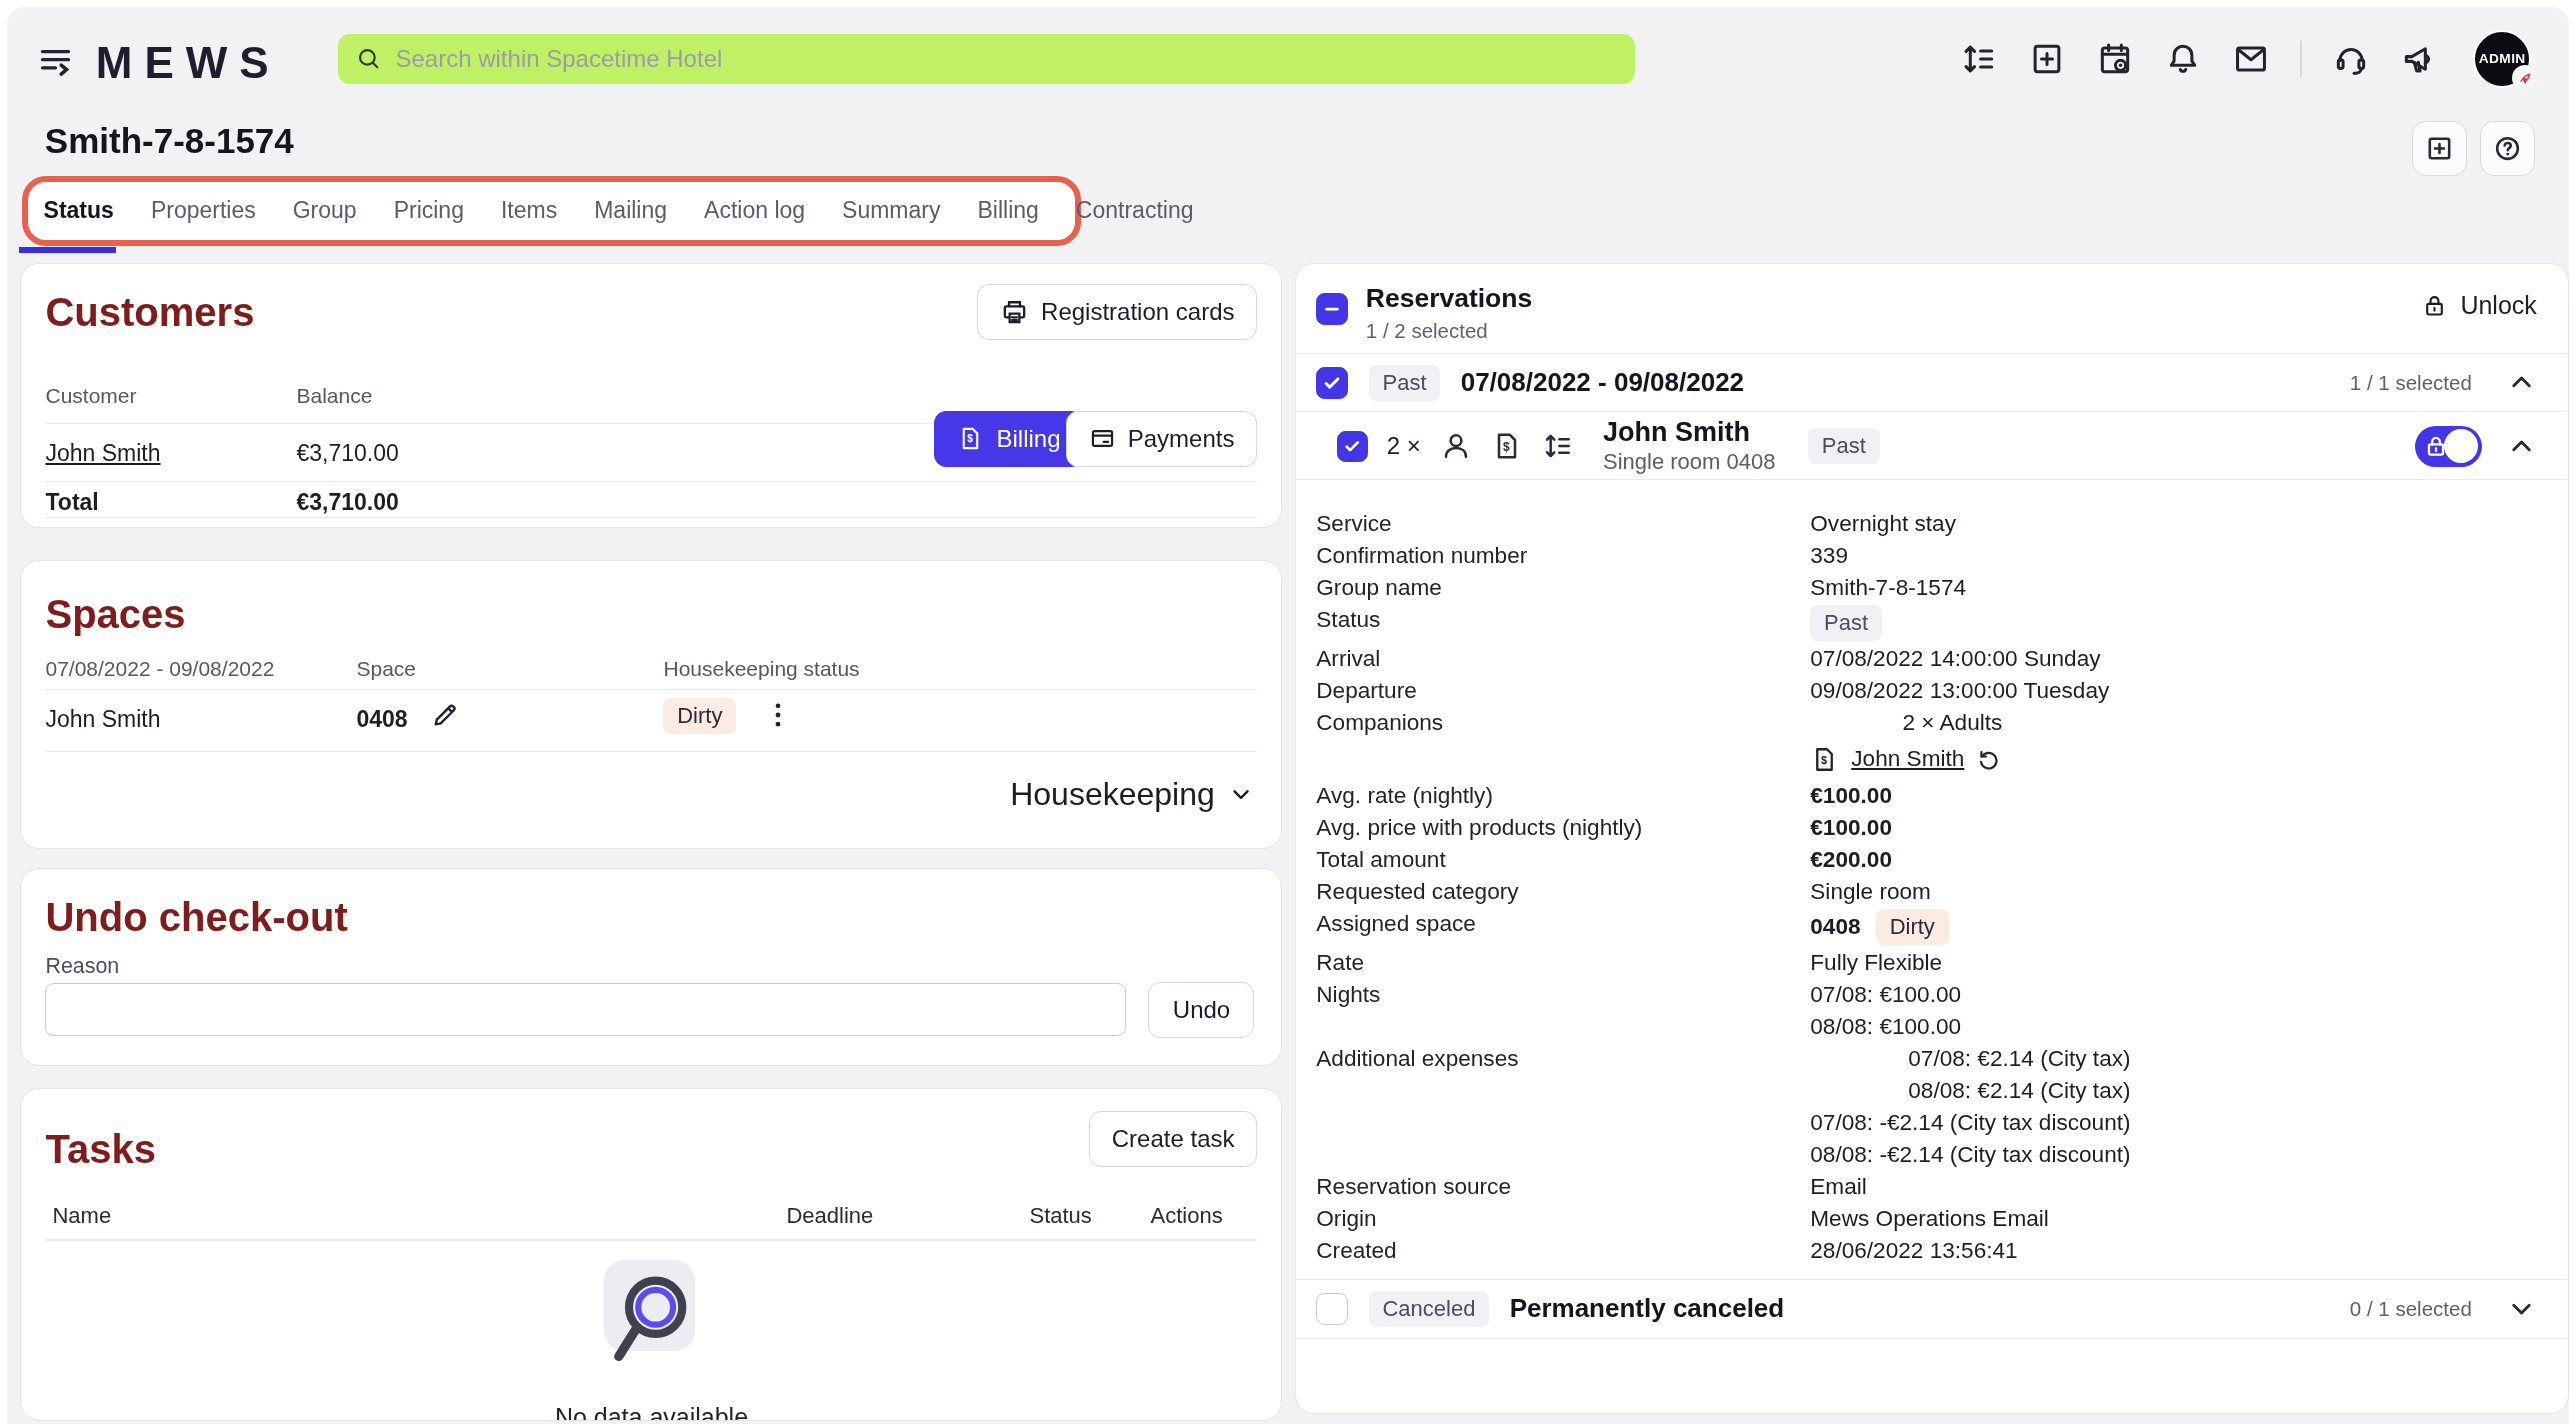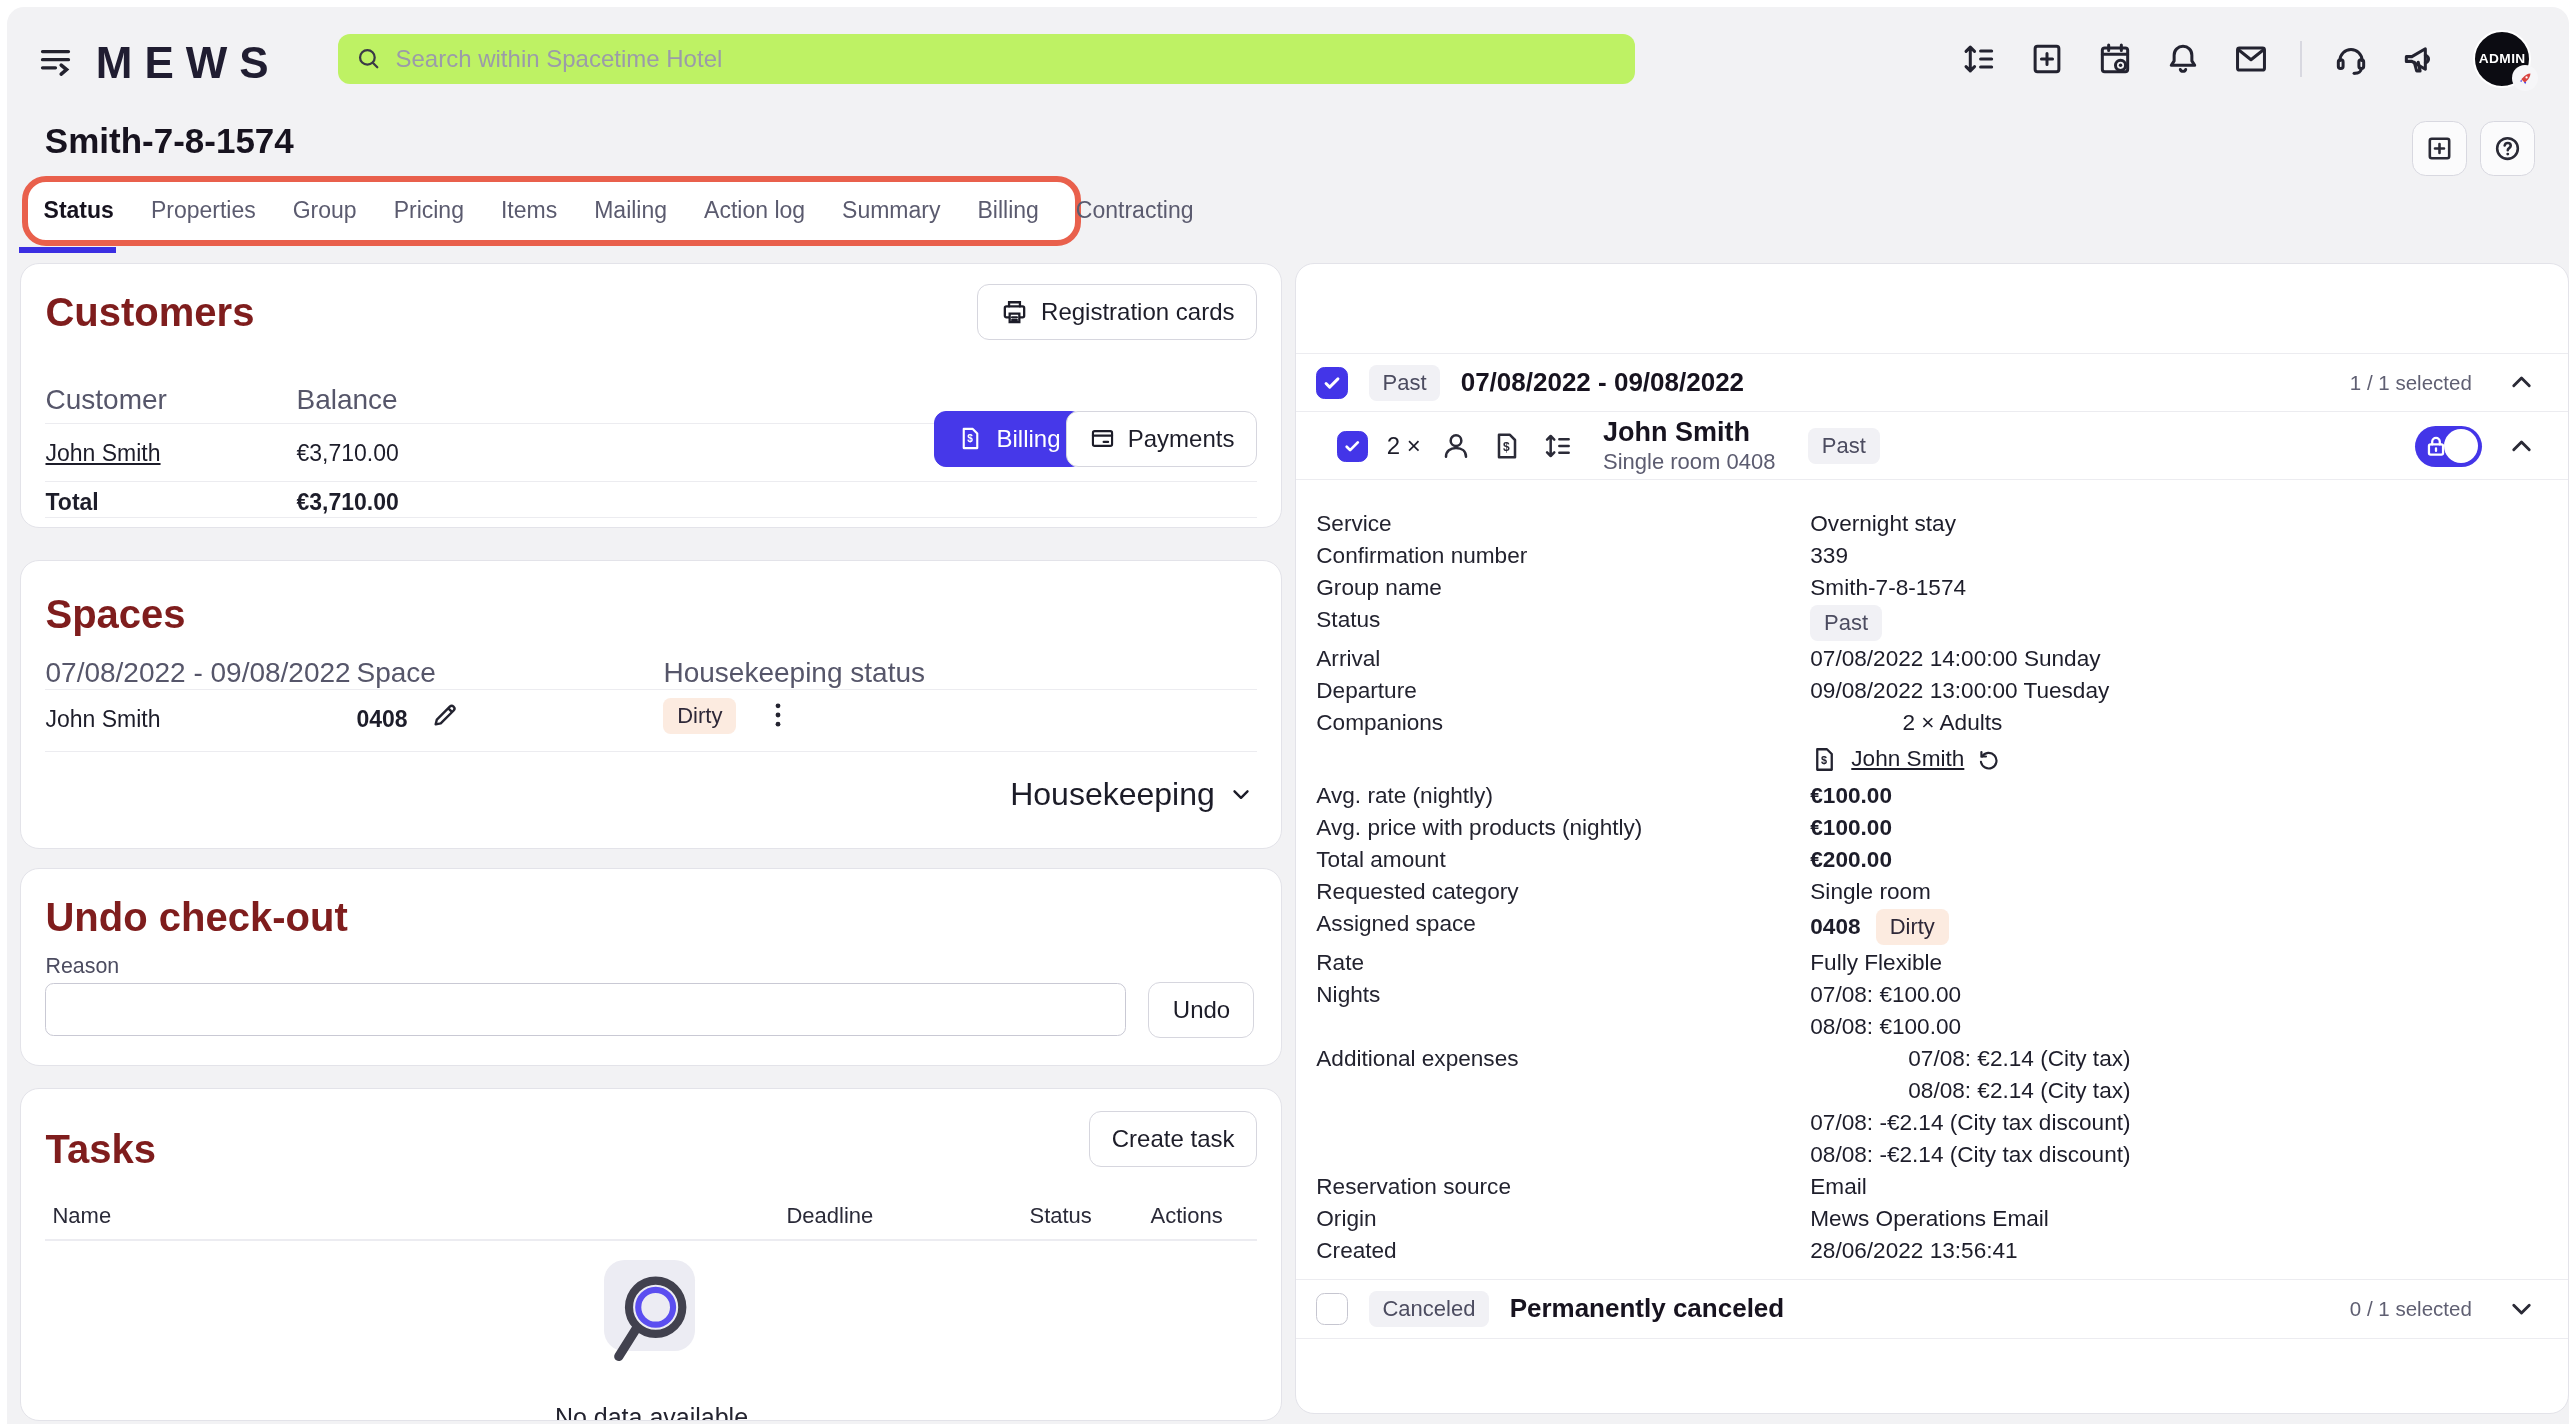--- a/index.html
+++ b/index.html
@@ -30,21 +30,21 @@
   
   .tabs-box { position:absolute; left:15.4px; top:169px; width:1059px; height:70px; background:#ffffff; border:6px solid #e9604c; border-radius:24px; display:flex; align-items:center; padding:0 15.4px; gap:37px; z-index:2; }
   .tab { font-size:23px; color:#5b5b6f; cursor:pointer; white-space:nowrap; }
   .tab.active { color:#16121e; font-weight:700; }
   .tab-underline { position:absolute; left:12px; top:240px; width:97px; height:6px; background:#3b2ee2; z-index:1; }
 
   
   .card { position:absolute; background:#ffffff; border:1.7px solid #e3e3e9; border-radius:19px; }
   .card-title { font-size:40px; font-weight:700; color:#7f1d1d; }
   .divider { position:absolute; left:24px; right:24px; height:1.7px; background:#ececf0; }
-  .th { font-size:28px; color:#56566a; }
+  .th { font-size:21px; color:#56566a; }
   .td { font-size:23px; color:#1d1d2a; }
   .btn { display:inline-flex; align-items:center; justify-content:center; gap:12px; height:56px; border-radius:12px; border:1.7px solid #d6d6de; background:#ffffff; font-size:24px; color:#1d1d29; padding:0 22px; cursor:pointer; font-family:inherit; }
   .btn.primary { background:#4638e9; border-color:#4638e9; color:#ffffff; }
   .badge { display:inline-flex; align-items:center; height:36px; padding:0 13.7px; border-radius:7.7px; background:#f1f1f5; color:#4c4c60; font-size:22px; white-space:nowrap; }
   .badge.dirty { background:#fcebe0; color:#2e2838; }
   .link { text-decoration:underline; color:#1d1d2a; cursor:pointer; }
 
   
   .card-customers { left:13.7px; top:256px; width:1262px; height:265px; }
   .card-customers .card-title { position:absolute; left:24px; top:26px; }
@@ -346,20 +346,37 @@
           <circle cx="33" cy="25" r="13" stroke="#41414e" stroke-width="4"></circle>
           <circle cx="33" cy="25" r="8.5" stroke="#5b4ef0" stroke-width="3"></circle>
           <path d="M23.5 35.5 15 49" stroke="#41414e" stroke-width="4.5" stroke-linecap="round"></path>
         </svg>
     </div>
     <div class="no-data">No data available</div>
   </section>
 
   <section class="card card-res">
 
+    <div class="res-header">
+      <div class="cb indet" style="position:absolute;left:20.5px;top:29px;">
+        <svg viewBox="0 0 24 24" width="22" height="22" fill="none" stroke="currentColor" stroke-width="3" stroke-linecap="round">
+            <path d="M6 12h12"></path>
+          </svg>
+      </div>
+      <div class="res-title">Reservations</div>
+      <div class="res-sub">1 / 2 selected</div>
+      <div class="unlock">
+        <svg viewBox="0 0 24 24" width="27" height="27" fill="none" stroke="currentColor" stroke-width="1.9" stroke-linecap="round">
+            <rect x="5.5" y="10.5" width="13" height="9.5" rx="1.5"></rect>
+            <path d="M8.5 10.5V8a3.5 3.5 0 0 1 7 0v2.5"></path>
+            <path d="M12 14.2v2.3"></path>
+          </svg>
+        <span>Unlock</span>
+      </div>
+    </div>
     <div class="rdiv" style="top:89px;"></div>
 
     <div class="group-row">
       <div class="cb checked">
         <svg viewBox="0 0 24 24" width="22" height="22" fill="none" stroke="currentColor" stroke-width="3.2" stroke-linecap="round" stroke-linejoin="round">
             <path d="m5.5 12.5 4 4 9-9"></path>
           </svg>
       </div>
       <span class="badge">Past</span>
       <span class="group-date">07/08/2022 - 09/08/2022</span>

